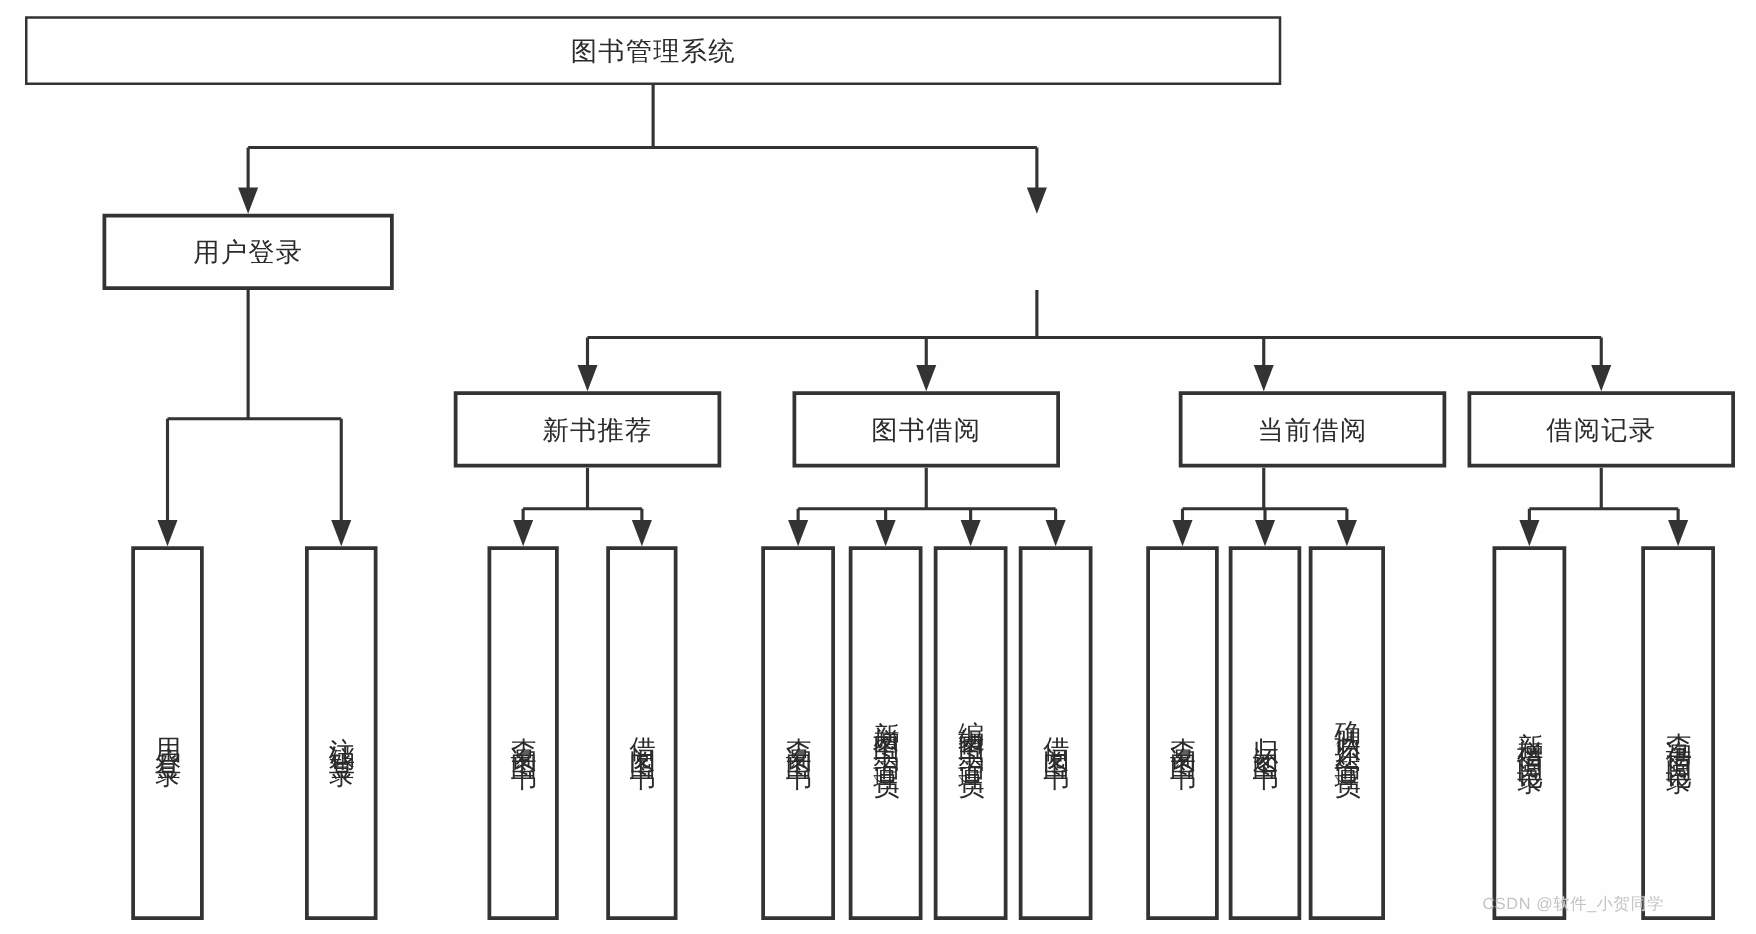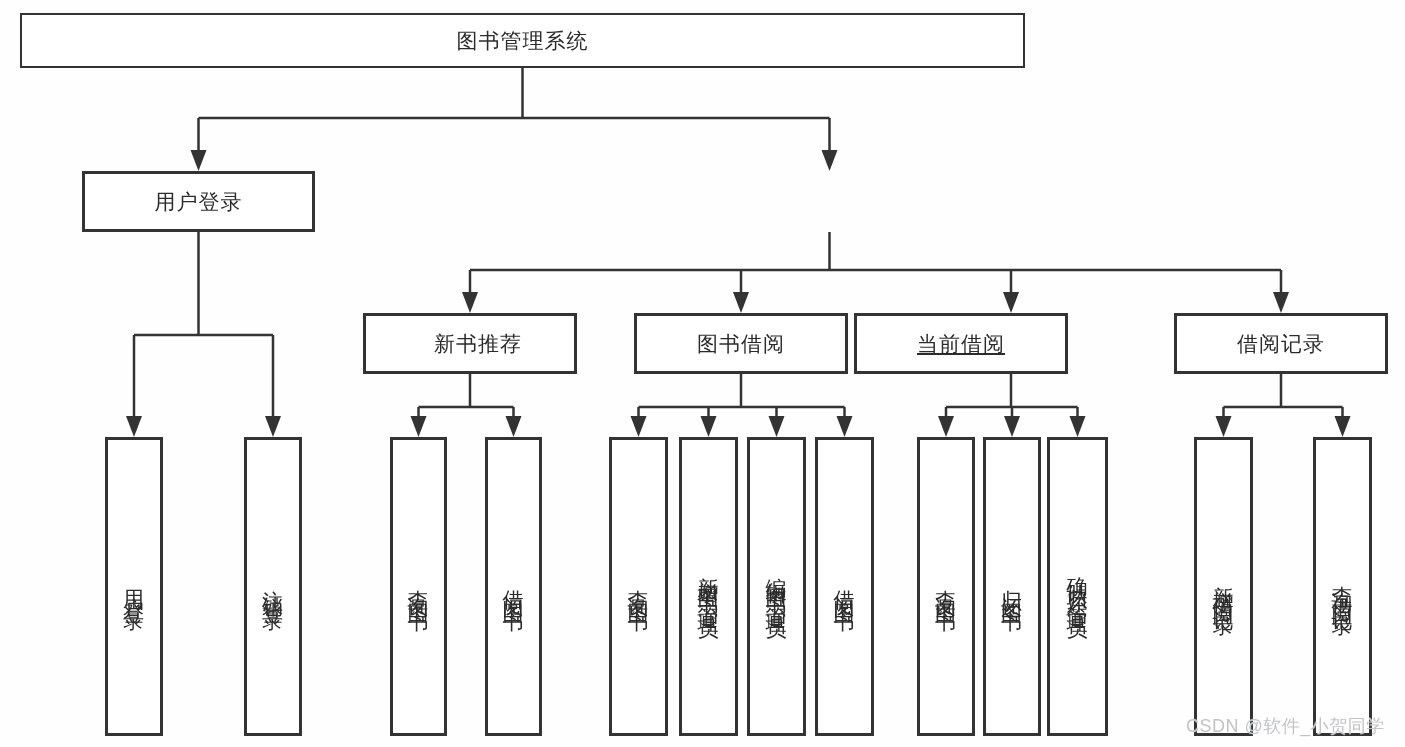--- a/index.html
+++ b/index.html
@@ -16,37 +16,37 @@
     display:flex;align-items:center;justify-content:center;
     font-size:21px;letter-spacing:1px;z-index:2;white-space:nowrap;
   }
   .root{left:20px;top:13px;width:1005px;height:55px;border-width:2px;}
   .lvl2{top:171px;width:233px;height:61px;}
   .b-login{left:82px;}
   .b-mgmt{left:713px;}
   .lvl3{top:313px;width:214px;height:61px;}
   .s-recommend{left:363px;padding-left:16px;}
   .s-borrow{left:634px;font-family:Liberation Mono, monospace;}
-  .s-current{left:854px;text-decoration:underline;}
+  .s-current{left:943px;}
   .s-records{left:1174px;}
   .leaf{
     top:437px;width:58px;height:299px;
     writing-mode:vertical-rl;text-orientation:mixed;
     letter-spacing:7px;font-size:21px;line-height:1;
   }
   .lf1{left:105px;} .lf2{left:244px;}
   .lf3{left:390px;width:57px;} .lf4{left:485px;width:57px;}
   .lf5{left:609px;width:59px;} .lf6{left:679px;width:59px;}
   .lf7{left:747px;width:59px;} .lf8{left:815px;width:59px;}
   .lf9{left:917px;} .lf10{left:983px;} .lf11{left:1047px;width:61px;}
   .lf12{left:1194px;width:59px;} .lf13{left:1313px;width:59px;}
   .long{letter-spacing:6px;}
   .watermark{
     position:absolute;left:1186px;top:714px;z-index:6;
-    font-size:18px;color:#c2c3c5;letter-spacing:0.5px;white-space:nowrap;
+    font-size:13px;color:#c2c3c5;letter-spacing:0.5px;white-space:nowrap;
     text-shadow:0 0 1px #ffffff;
   }
 </style>
 </head>
 <body>
 
 <div id="stage">
 
   <svg class="connectors" viewBox="0 0 1405 747" aria-hidden="true">
     <defs>

